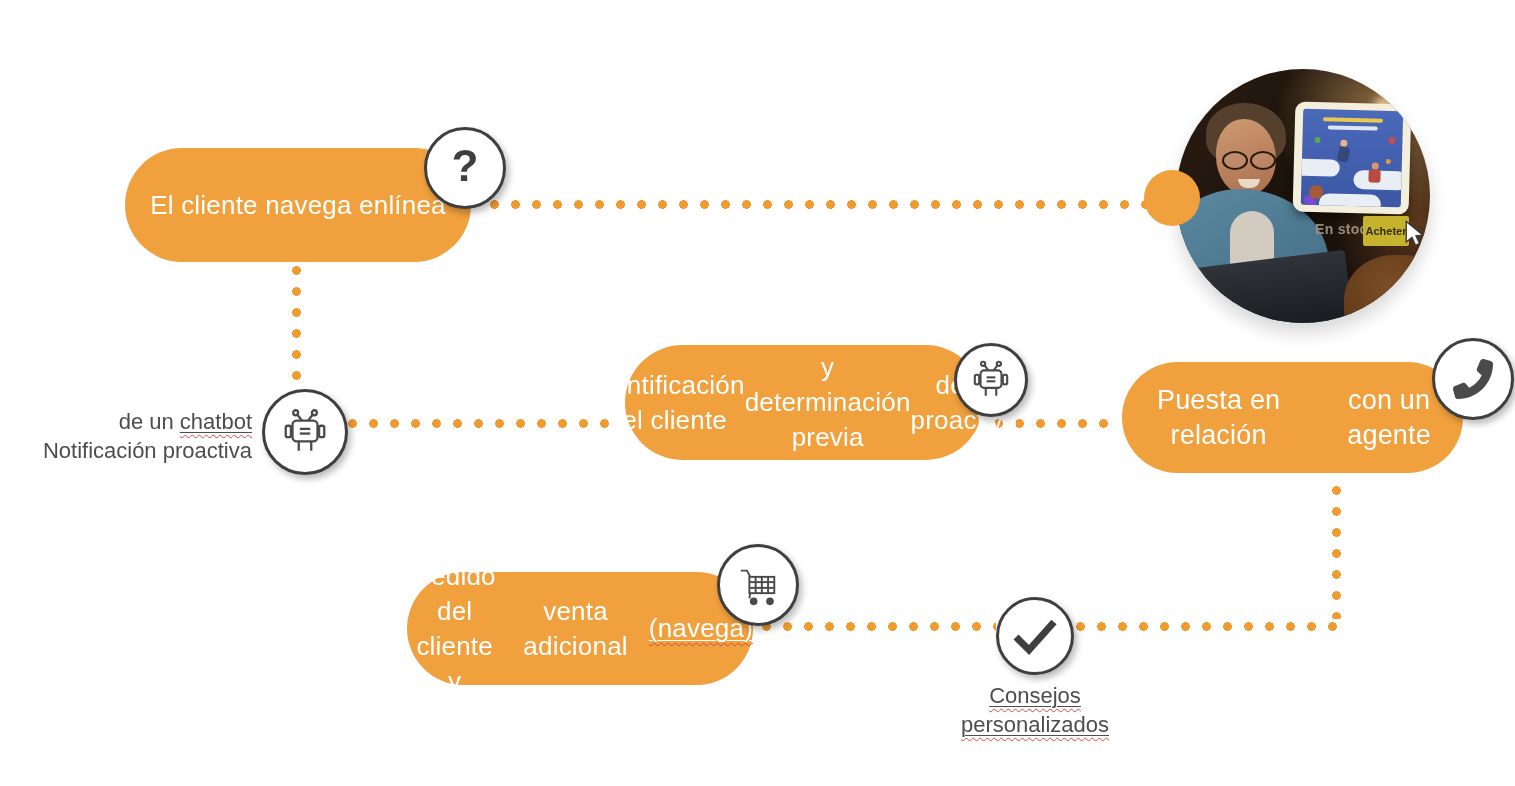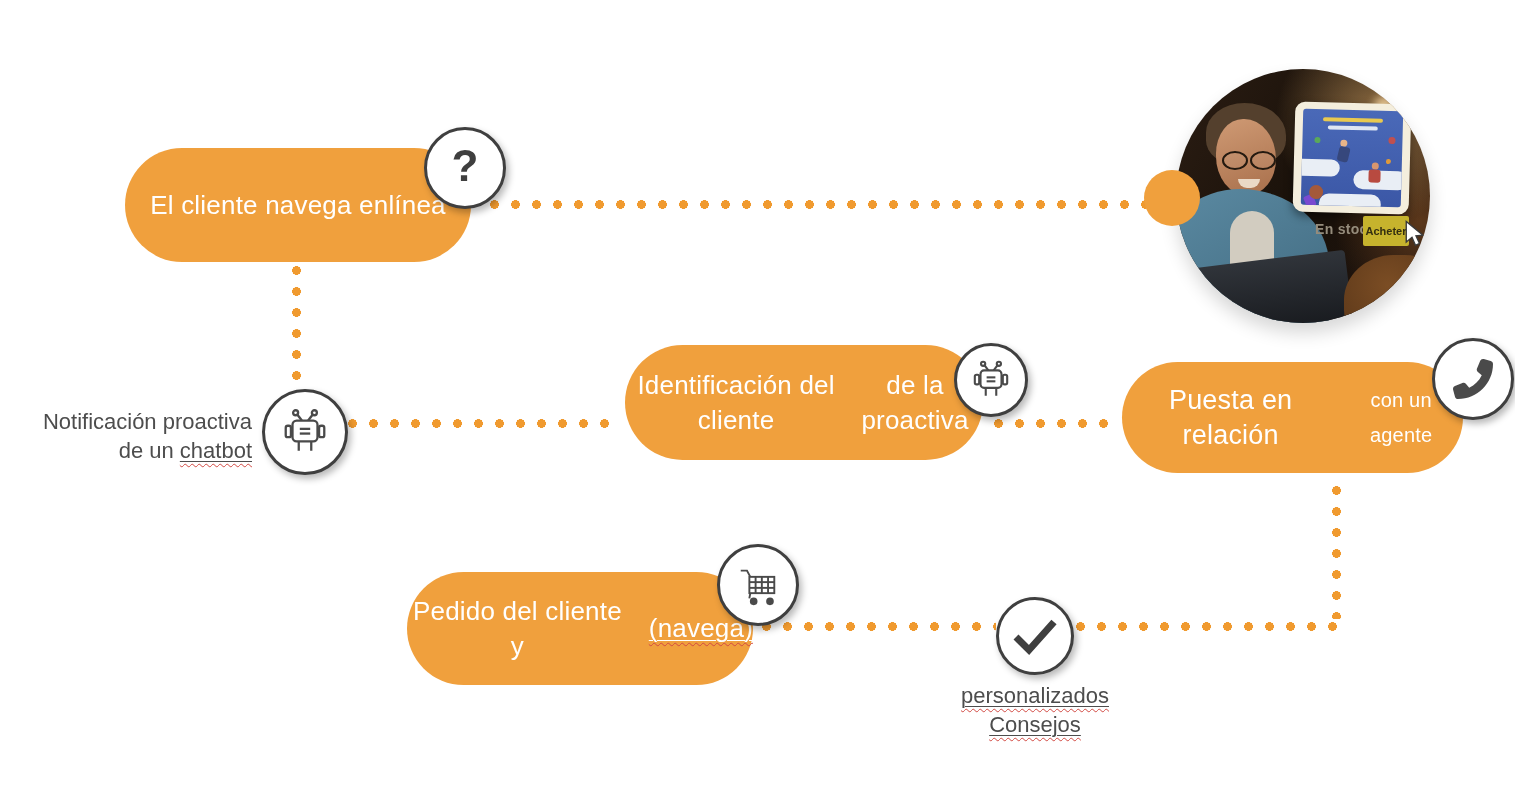--- a/index.html
+++ b/index.html
@@ -130,73 +130,75 @@
     </div>
     <div class="ph-stock">En stock</div>
     <div class="ph-buy">Acheter</div>
     <svg style="left:224px;top:150px;" width="30" height="30" viewBox="0 0 24 24">
       <path d="M5 2 L5 18.5 L9.6 14.6 L12.4 21 L15.6 19.5 L12.8 13.4 L18.4 12.9 Z" fill="#ffffff" stroke="#3a3a3a" stroke-width="1.1"></path>
     </svg>
   </div>
   <div class="big-dot"></div>
 
   <div class="side-label" style="left:10px;top:407px;width:242px;text-align:right;">
+    <div><span>de un </span><span class="u-solid"><span class="u-wavy">chatbot</span></span></div>
     <div>Notificación proactiva</div>
-    <div><span>de un </span><span class="u-solid"><span class="u-wavy">chatbot</span></span></div>
   </div>
   <div class="icircle" style="left:262px;top:389px;width:80px;height:80px;">
     <svg width="50" height="50" viewBox="0 0 48 48" fill="none" stroke="#4A4A4A" stroke-width="2.2">
       <path d="M21 13 L16 6.5"></path>
         <circle cx="15" cy="5.5" r="2.4"></circle>
       <path d="M27 13 L32 6.5"></path>
         <circle cx="33" cy="5.5" r="2.4"></circle>
       <rect x="12" y="13" width="24" height="20" rx="4"></rect>
       <path d="M19 21 H29"></path>
         <path d="M19 25.5 H29"></path>
       <rect x="5.5" y="18" width="5" height="11" rx="2"></rect>
       <rect x="37.5" y="18" width="5" height="11" rx="2"></rect>
       <path d="M18 33 V42"></path>
         <path d="M30 33 V42"></path>
     </svg>
   </div>
 
   <div class="pill" style="left:625px;top:345px;width:358px;height:115px;">
     <span class="ln">Identificación del cliente</span>
+    <span class="ln">y determinación previa</span>
     <span class="ln">de la proactiva</span>
   </div>
   <div class="icircle" style="left:954px;top:343px;width:68px;height:68px;">
     <svg width="42" height="42" viewBox="0 0 48 48" fill="none" stroke="#4A4A4A" stroke-width="2.4">
       <path d="M21 13 L16 6.5"></path>
         <circle cx="15" cy="5.5" r="2.4"></circle>
       <path d="M27 13 L32 6.5"></path>
         <circle cx="33" cy="5.5" r="2.4"></circle>
       <rect x="12" y="13" width="24" height="20" rx="4"></rect>
       <path d="M19 21 H29"></path>
         <path d="M19 25.5 H29"></path>
       <rect x="5.5" y="18" width="5" height="11" rx="2"></rect>
       <rect x="37.5" y="18" width="5" height="11" rx="2"></rect>
       <path d="M18 33 V42"></path>
         <path d="M30 33 V42"></path>
     </svg>
   </div>
 
   <div class="pill" style="left:1122px;top:362px;width:341px;height:111px;">
     <span class="ln" style="font-size:27px;">Puesta en relación</span>
-    <span class="ln" style="font-size:20px;">con un agente</span>
+    <span class="ln" style="font-size:27px;">con un agente</span>
   </div>
   <div class="icircle" style="left:1432px;top:338px;width:76px;height:76px;">
     <svg width="40" height="40" viewBox="0 0 512 512">
       <g transform="scale(-1,1) translate(-512,0)">
         <path fill="#4A4A4A" d="M164.9 24.6c-7.7-18.6-28-28.5-47.4-23.2l-88 24C12.1 30.2 0 46 0 64 0 311.4 200.6 512 448 512c18 0 33.8-12.1 38.6-29.5l24-88c5.3-19.4-4.6-39.7-23.2-47.4l-96-40c-16.3-6.8-35.2-2.1-46.3 11.6L304.7 368C234.3 334.7 177.3 277.7 144 207.3L193.3 167c13.7-11.2 18.4-30 11.6-46.3l-40-96z"></path>
       </g>
     </svg>
   </div>
 
   <div class="pill" style="left:407px;top:572px;width:346px;height:113px;gap:21px;">
     <span class="ln">Pedido del cliente y</span>
+    <span class="ln">venta adicional</span>
     <span class="ln"><span class="u-solid"><span class="u-wavy">(navega)</span></span></span>
   </div>
   <div class="icircle" style="left:717px;top:544px;width:76px;height:76px;">
     <svg width="46" height="46" viewBox="0 0 48 48" fill="none" stroke="#4A4A4A" stroke-width="2">
       <path d="M6 9 H12.5 L16 15.5"></path>
       <rect x="15" y="15.5" width="26" height="17"></rect>
       <path d="M21.5 15.5 V32.5"></path>
         <path d="M28 15.5 V32.5"></path>
         <path d="M34.5 15.5 V32.5"></path>
       <path d="M15 21 H41"></path>
@@ -206,17 +208,17 @@
       <circle cx="36.5" cy="41" r="3" fill="#4A4A4A"></circle>
     </svg>
   </div>
 
   <div class="icircle" style="left:996px;top:597px;width:72px;height:72px;">
     <svg width="72" height="72" viewBox="0 0 72 72" fill="none" stroke="#3F3F3F" stroke-width="7">
       <path d="M17 37 L30 50 L55 22"></path>
     </svg>
   </div>
   <div class="side-label" style="left:915px;top:681px;width:240px;text-align:center;">
+    <div><span class="u-solid"><span class="u-wavy">Consejos</span></span></div>
     <div><span class="u-solid"><span class="u-wavy">personalizados</span></span></div>
-    <div><span class="u-solid"><span class="u-wavy">Consejos</span></span></div>
   </div>
 
 </div>
 
 </body></html>

